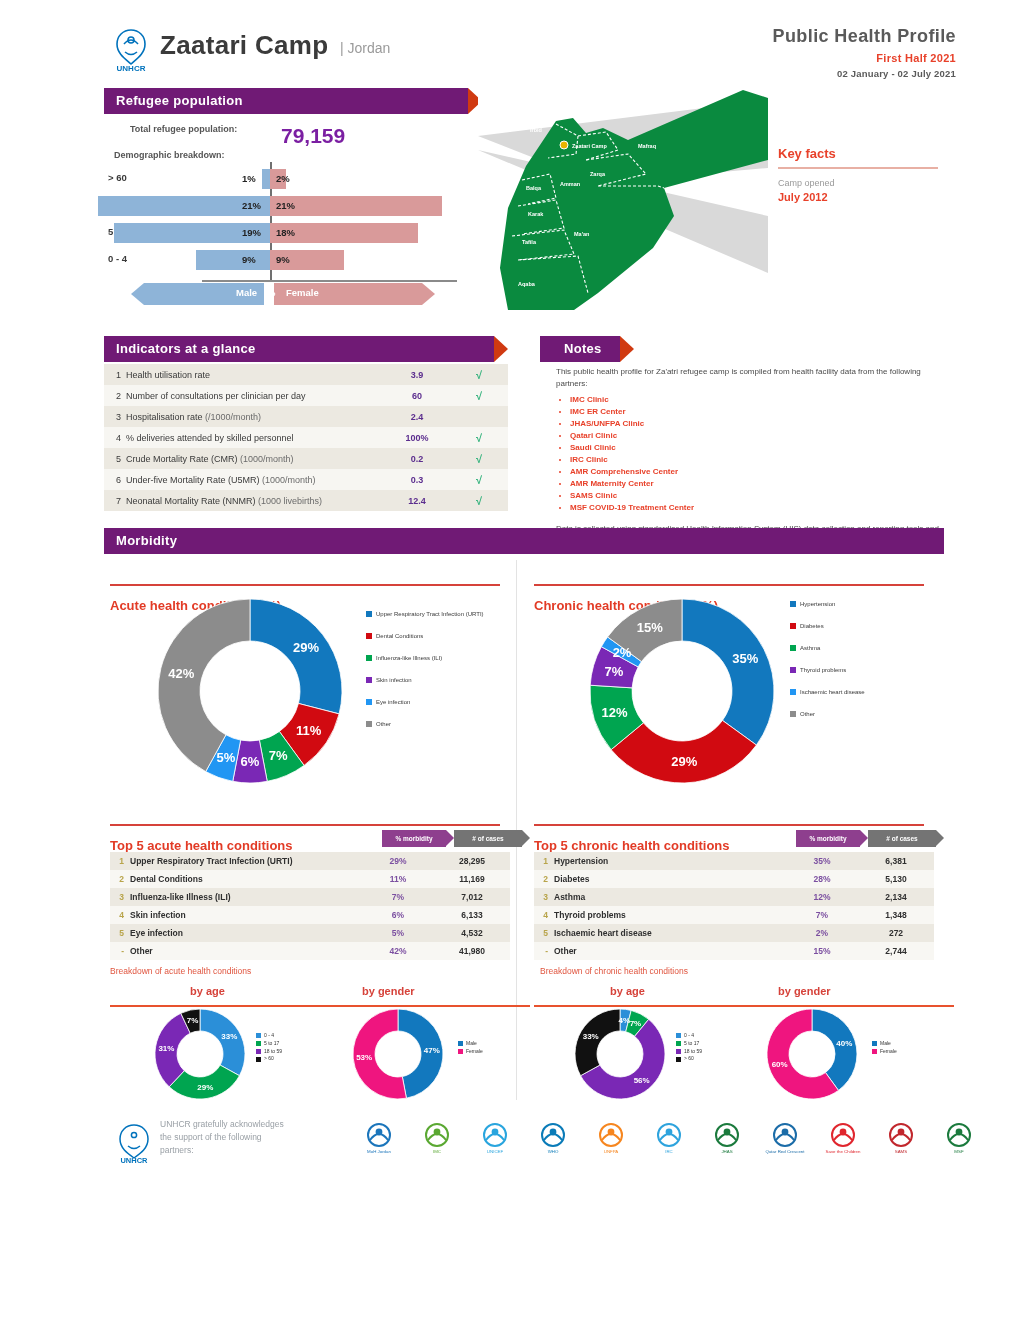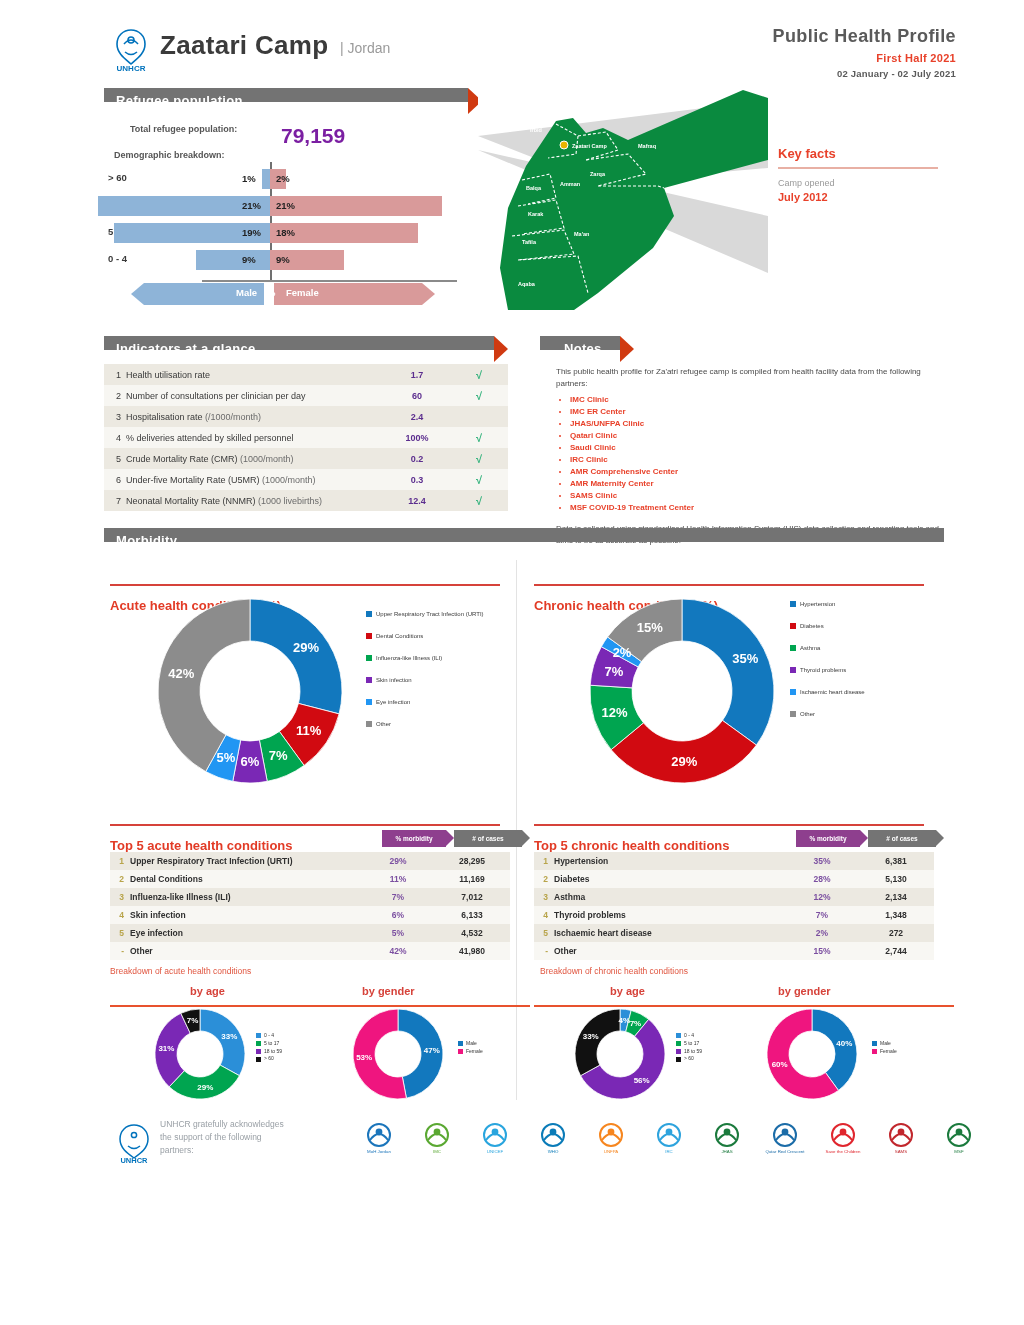--- a/index.html
+++ b/index.html
@@ -23,21 +23,21 @@
     position: absolute; left: 340px; top: 40px;
     font-size: 14px; color: #9a9a9a;
   }
   .hdr-right { position: absolute; right: 68px; top: 26px; text-align: right; }
   .hdr-r1 { font-size: 18px; font-weight: bold; color: #5a5a5a; letter-spacing: .4px; }
   .hdr-r2 { font-size: 11px; font-weight: bold; color: #e8412a; margin-top: 5px; letter-spacing: .3px;}
   .hdr-r3 { font-size: 9.5px; font-weight: bold; color: #5a5a5a; margin-top: 4px; letter-spacing: .2px;}
 
   
   .ribbon {
-    position: absolute; height: 14px; background: #737373; color: #fff;
+    position: absolute; height: 26px; background: #701a75; color: #fff;
     font-size: 13px; font-weight: bold; line-height: 26px; padding-left: 12px;
     letter-spacing: .3px;
   }
   .ribbon .arrow {
     position: absolute; right: -14px; top: 0;
     width: 0; height: 0; border-top: 13px solid transparent;
     border-bottom: 13px solid transparent; border-left: 14px solid #d03a11;
   }
   .lbl-total { position: absolute; left: 130px; top: 124px; font-size: 9px; color:#555; font-weight:bold;}
   .val-total { position: absolute; left: 281px; top: 124px; font-size: 21px; font-weight: bold; color: #7b1fa2; }
@@ -261,21 +261,21 @@
   </div>
 
   <div class="ribbon" style="left:104px; top:336px; width:390px;">
     <span>Indicators at a glance</span>
     <span class="arrow"></span>
   </div>
   <div class="ind-table" id="indicator-rows">
       <div class="ind-row odd">
         <div class="ind-num">1</div>
         <div class="ind-name">Health utilisation rate<span class="unit"></span></div>
-        <div class="ind-val">1.7</div>
+        <div class="ind-val">3.9</div>
         <div class="ind-chk">√</div>
       </div>
       <div class="ind-row even">
         <div class="ind-num">2</div>
         <div class="ind-name">Number of consultations per clinician per day<span class="unit"></span></div>
         <div class="ind-val">60</div>
         <div class="ind-chk">√</div>
       </div>
       <div class="ind-row odd">
         <div class="ind-num">3</div>

